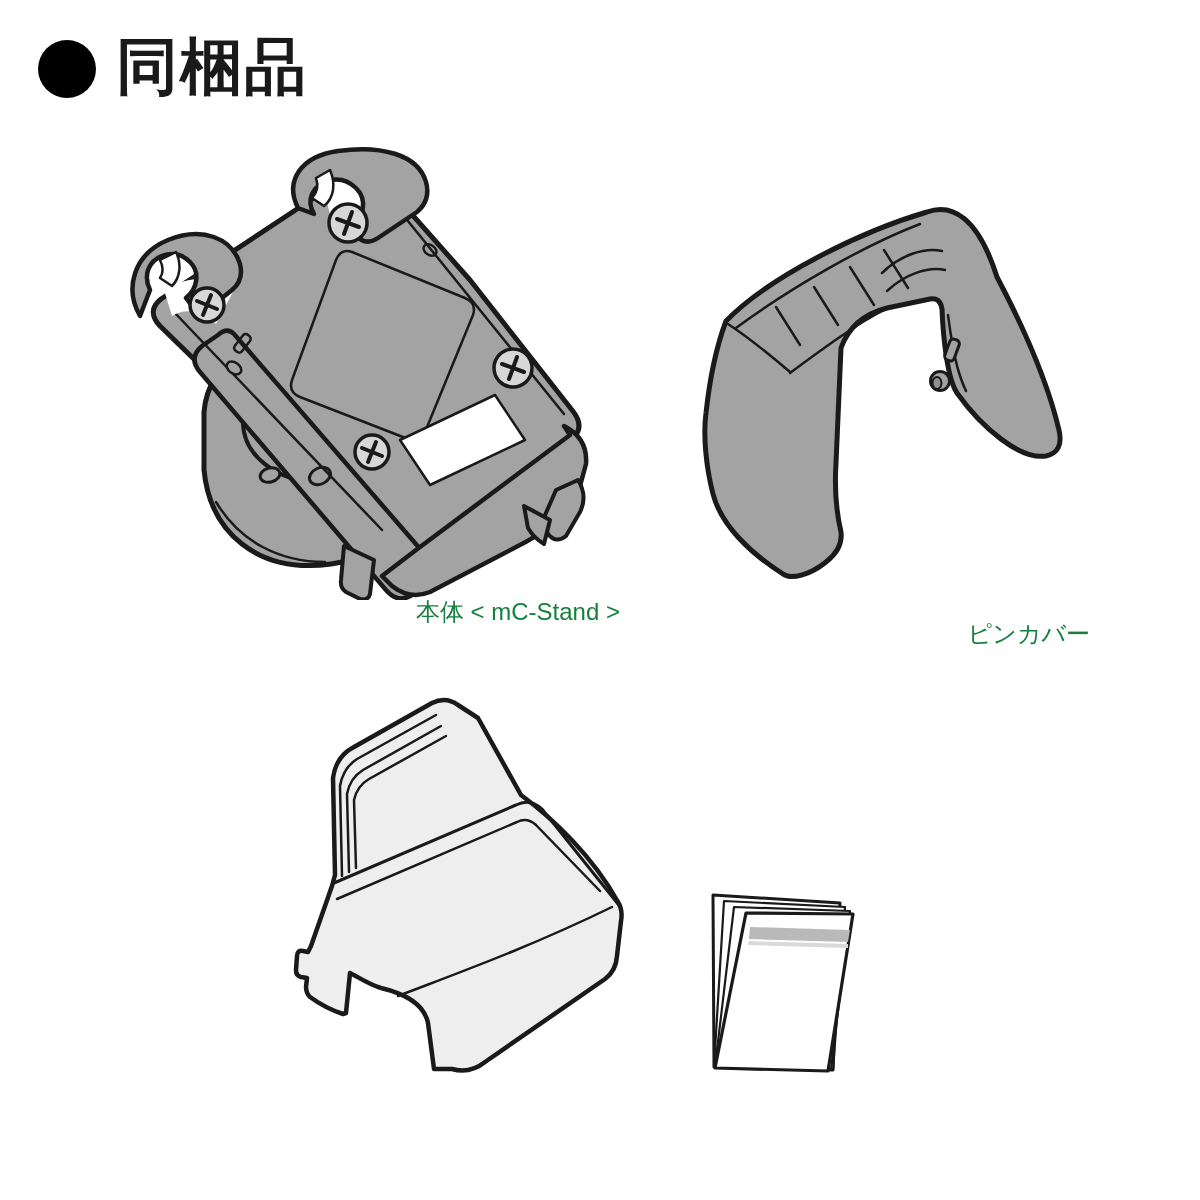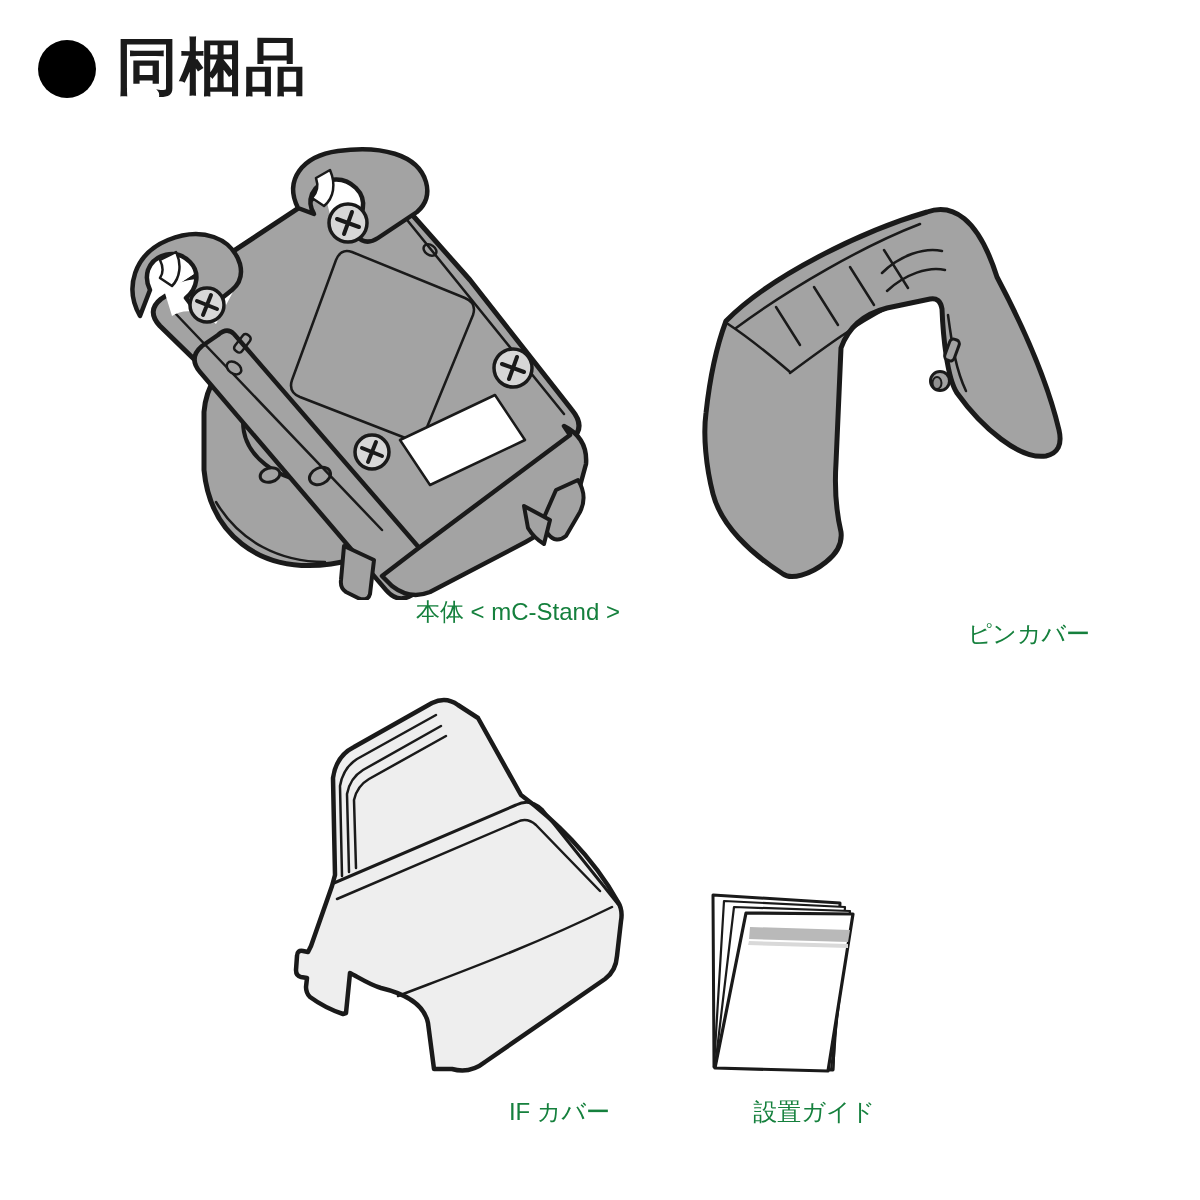--- a/index.html
+++ b/index.html
@@ -141,29 +141,27 @@
           <path d="M69 182 L67 104 Q70 88 83 80 L161 36"></path>
           <path d="M76 178 L74 110 Q77 96 89 89 L166 46"></path>
         </g>
 
         <path d="M118 306 C175 284 248 258 332 217" fill="none" stroke-width="2.5"></path>
 
         <path d="M148 333 C150 352 152 366 154 379" fill="none" stroke-width="2"></path>
       </g>
     </svg>
   </div>
-  <div class="label" style="left:280px;top:1098px;width:330px;">IF カバー</div>
 
   <div class="fig" style="left:700px;top:885px;width:165px;height:195px;">
     <svg viewBox="0 0 165 195">
       <g stroke="#1a1a1a" stroke-linejoin="round" stroke-linecap="round">
         <path d="M13 10 L140 18 L133 185 L14 182 Z" fill="#ffffff" stroke-width="3"></path>
         <path d="M24 16 L145 22 L133 185 L14 182 Z" fill="#ffffff" stroke-width="2.2"></path>
         <path d="M34 22 L150 26 L131 185 L15 182 Z" fill="#ffffff" stroke-width="2.2"></path>
         <path d="M46 28 L153 29 L128 186 L15 183 Z" fill="#ffffff" stroke-width="3.2"></path>
         <path d="M50 42 L150 45 L148 57 L49 54 Z" fill="#b9b9b9" stroke="none"></path>
         <path d="M49 56 L148 59 L148 63 L48 60 Z" fill="#d9d9d9" stroke="none"></path>
       </g>
     </svg>
   </div>
-  <div class="label" style="left:695px;top:1098px;width:180px;">設置ガイド</div>
 
 </div>
 
 </body></html>

